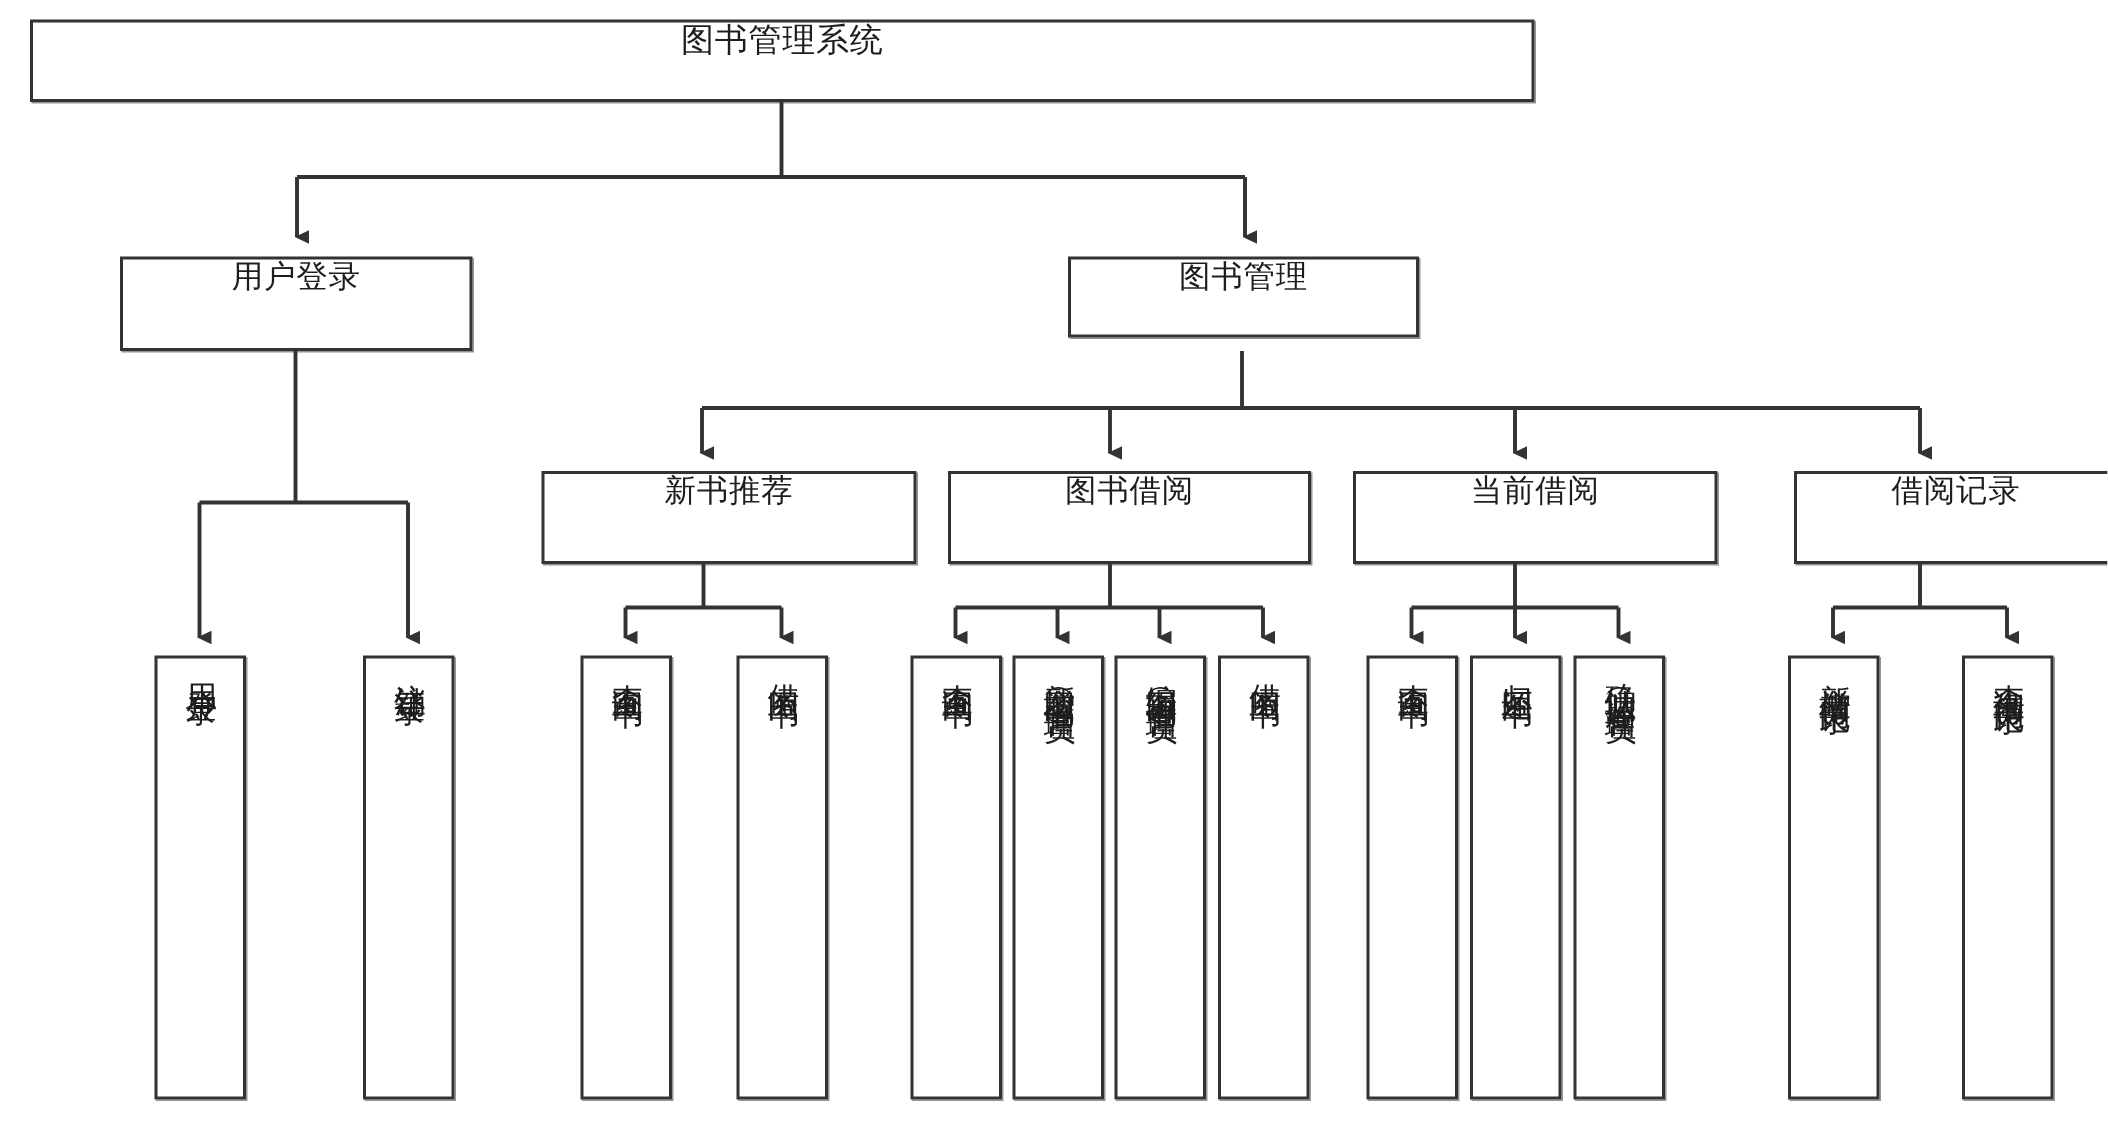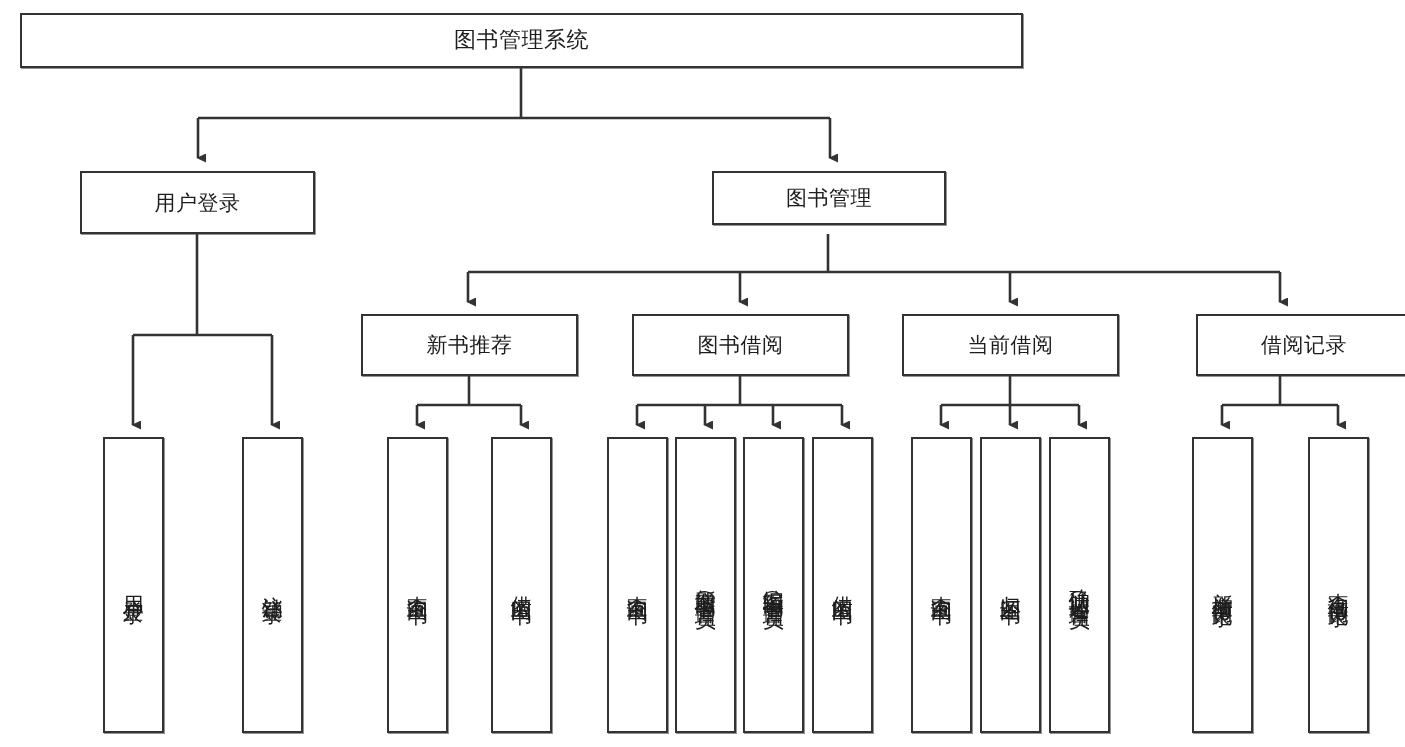--- a/index.html
+++ b/index.html
@@ -25,21 +25,21 @@
     width: 1405px;
     height: 747px;
     pointer-events: none;
   }
   .node {
     position: absolute;
     box-sizing: border-box;
     border: 2px solid #333333;
     background: #ffffff;
     display: flex;
-    align-items: center;
+    align-items: flex-start;
     justify-content: center;
     box-shadow: 1px 1px 0 0 rgba(60,60,60,0.55);
   }
   .node-label {
     font-size: 21px;
     line-height: 1.12;
     color: #1d1d1d;
     letter-spacing: 0.5px;
     white-space: nowrap;
     text-align: center;
@@ -120,27 +120,27 @@
     <span class="node-label">图书管理系统</span>
   </div>
 
   <div class="node" style="left:80px; top:171px; width:235px; height:63px;">
     <span class="node-label">用户登录</span>
   </div>
   <div class="node" style="left:712px; top:171px; width:234px; height:54px;">
     <span class="node-label">图书管理</span>
   </div>
 
-  <div class="node" style="left:361px; top:314px; width:217px; height:62px;">
+  <div class="node" style="left:361px; top:314px; width:250px; height:62px;">
     <span class="node-label">新书推荐</span>
   </div>
-  <div class="node" style="left:632px; top:314px; width:217px; height:62px;">
+  <div class="node" style="left:632px; top:314px; width:242px; height:62px;">
     <span class="node-label">图书借阅</span>
   </div>
-  <div class="node" style="left:902px; top:314px; width:217px; height:62px;">
+  <div class="node" style="left:902px; top:314px; width:243px; height:62px;">
     <span class="node-label">当前借阅</span>
   </div>
   <div class="node" style="left:1196px; top:314px; width:216px; height:62px;">
     <span class="node-label">借阅记录</span>
   </div>
 
   <div class="node vertical" style="left:103px; top:437px; width:61px; height:296px;">
     <span class="node-label">用户登录</span>
   </div>
   <div class="node vertical" style="left:242px; top:437px; width:61px; height:296px;">

